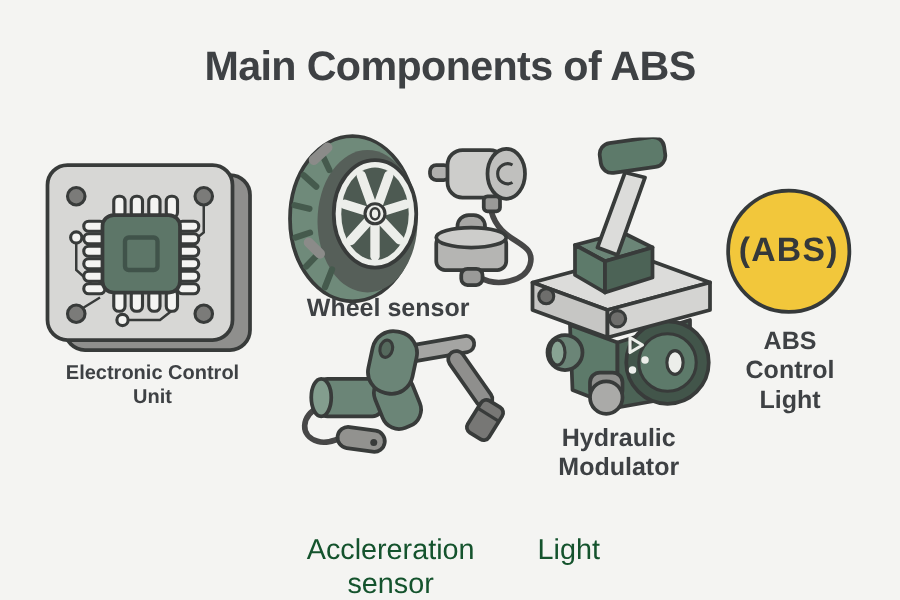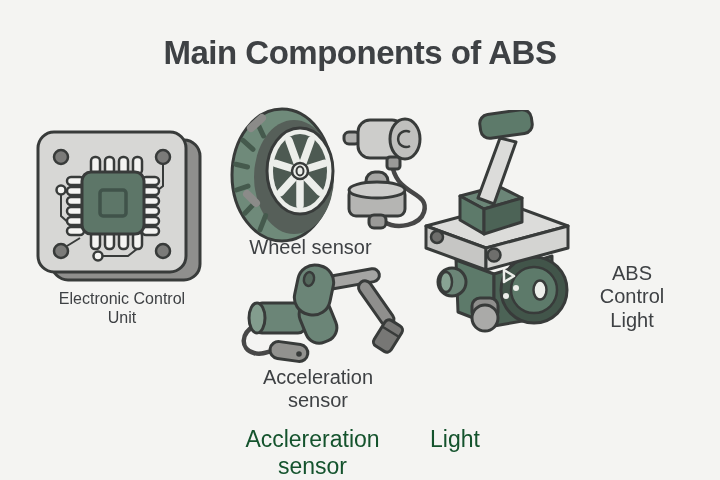--- a/index.html
+++ b/index.html
@@ -5,21 +5,21 @@
   html,body{margin:0;padding:0;background:#f4f4f2;}
   #canvas{
     position:relative;width:720px;height:480px;overflow:hidden;
     background:#f4f4f2;font-family:"Liberation Sans","DejaVu Sans",sans-serif;
   }
   .title{
     position:absolute;top:34px;left:0;width:720px;text-align:center;
     font-size:33px;font-weight:700;color:#3e4144;letter-spacing:-0.5px;
   }
   .label{
-    position:absolute;font-weight:400;color:#3e4144;text-align:center;
+    position:absolute;font-weight:700;color:#3e4144;text-align:center;
     font-size:20px;line-height:1.17;
   }
   .label.ecu{font-size:16px;}
   .caption{
     position:absolute;font-weight:400;color:#14532d;text-align:center;
     font-size:23px;
   }
   .illus{position:absolute;}
   .abs-light{
     position:absolute;left:581px;top:151px;width:100px;height:100px;
@@ -153,21 +153,20 @@
       <line x1="138" y1="68" x2="158" y2="68" stroke="#383b3a" stroke-width="2.5" transform="rotate(32 148 73)"></line>
     </g>
     <g>
       <rect x="14" y="40" width="52" height="30" rx="8" fill="#6b8577" stroke="#383b3a" stroke-width="3"></rect>
       <ellipse cx="17" cy="55" rx="8" ry="15" fill="#839d8e" stroke="#383b3a" stroke-width="3"></ellipse>
       <rect x="62" y="36" width="32" height="44" rx="14" fill="#6b8577" stroke="#383b3a" stroke-width="3" transform="rotate(-22 78 58)"></rect>
       <rect x="56" y="2" width="36" height="50" rx="17" fill="#6b8577" stroke="#383b3a" stroke-width="3" transform="rotate(12 74 27)"></rect>
       <ellipse cx="69" cy="16" rx="5" ry="7" fill="#55695d" stroke="#383b3a" stroke-width="2.5" transform="rotate(12 69 16)"></ellipse>
     </g>
   </svg>
-  <div class="label" style="left:248px;top:366px;width:140px">Acceleration sensor</div>
 
   <svg class="illus" style="left:420px;top:110px" width="155" height="232" viewBox="0 0 155 232">
     <g stroke-linejoin="round">
       <polygon points="36,150 74,164 74,216 38,202" fill="#5d7a6a" stroke="#383b3a" stroke-width="3"></polygon>
       <polygon points="74,164 132,146 132,192 108,210 74,216" fill="#4c6356" stroke="#383b3a" stroke-width="3"></polygon>
 
       <circle cx="114" cy="180" r="33" fill="#42554a" stroke="#383b3a" stroke-width="3"></circle>
       <circle cx="114" cy="180" r="23" fill="#5d7a6a" stroke="#383b3a" stroke-width="2.5"></circle>
       <ellipse cx="120" cy="180" rx="6.5" ry="9.5" fill="#eceeea" stroke="#383b3a" stroke-width="2.5"></ellipse>
 
@@ -189,19 +188,23 @@
       <circle cx="74" cy="145" r="6.5" fill="#6e6e6c" stroke="#383b3a" stroke-width="2.5"></circle>
     </g>
     <g stroke-linejoin="round">
       <polygon points="40,86 78,76 102,88 64,99" fill="#6b8577" stroke="#383b3a" stroke-width="3"></polygon>
       <polygon points="40,86 64,99 64,124 40,110" fill="#5d7a6a" stroke="#383b3a" stroke-width="3"></polygon>
       <polygon points="64,99 102,88 102,112 64,124" fill="#4c6356" stroke="#383b3a" stroke-width="3"></polygon>
       <polygon points="80,28 96,32 74,94 58,88" fill="#dcdcda" stroke="#383b3a" stroke-width="3"></polygon>
       <rect x="60" y="2" width="52" height="24" rx="9" fill="#5d7a6a" stroke="#383b3a" stroke-width="3" transform="rotate(-8 86 14)"></rect>
     </g>
   </svg>
-
+  <div class="label" style="left:430px;top:340px;width:130px">Hydraulic Modulator</div>
+
+  <div class="abs-light">
+    <span class="sym">(ABS)</span>
+  </div>
   <div class="label" style="left:587px;top:262px;width:90px">ABS Control Light</div>
 
   <div class="caption" style="left:225px;top:426px;width:175px">Acclereration sensor</div>
   <div class="caption" style="left:425px;top:426px;width:60px">Light</div>
 
 </div>
 
 </body></html>

